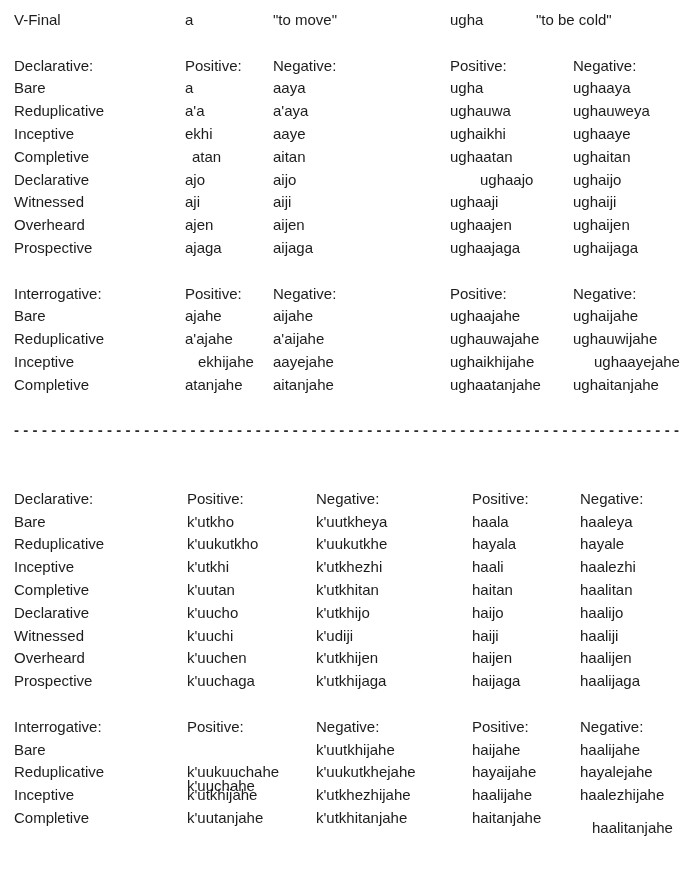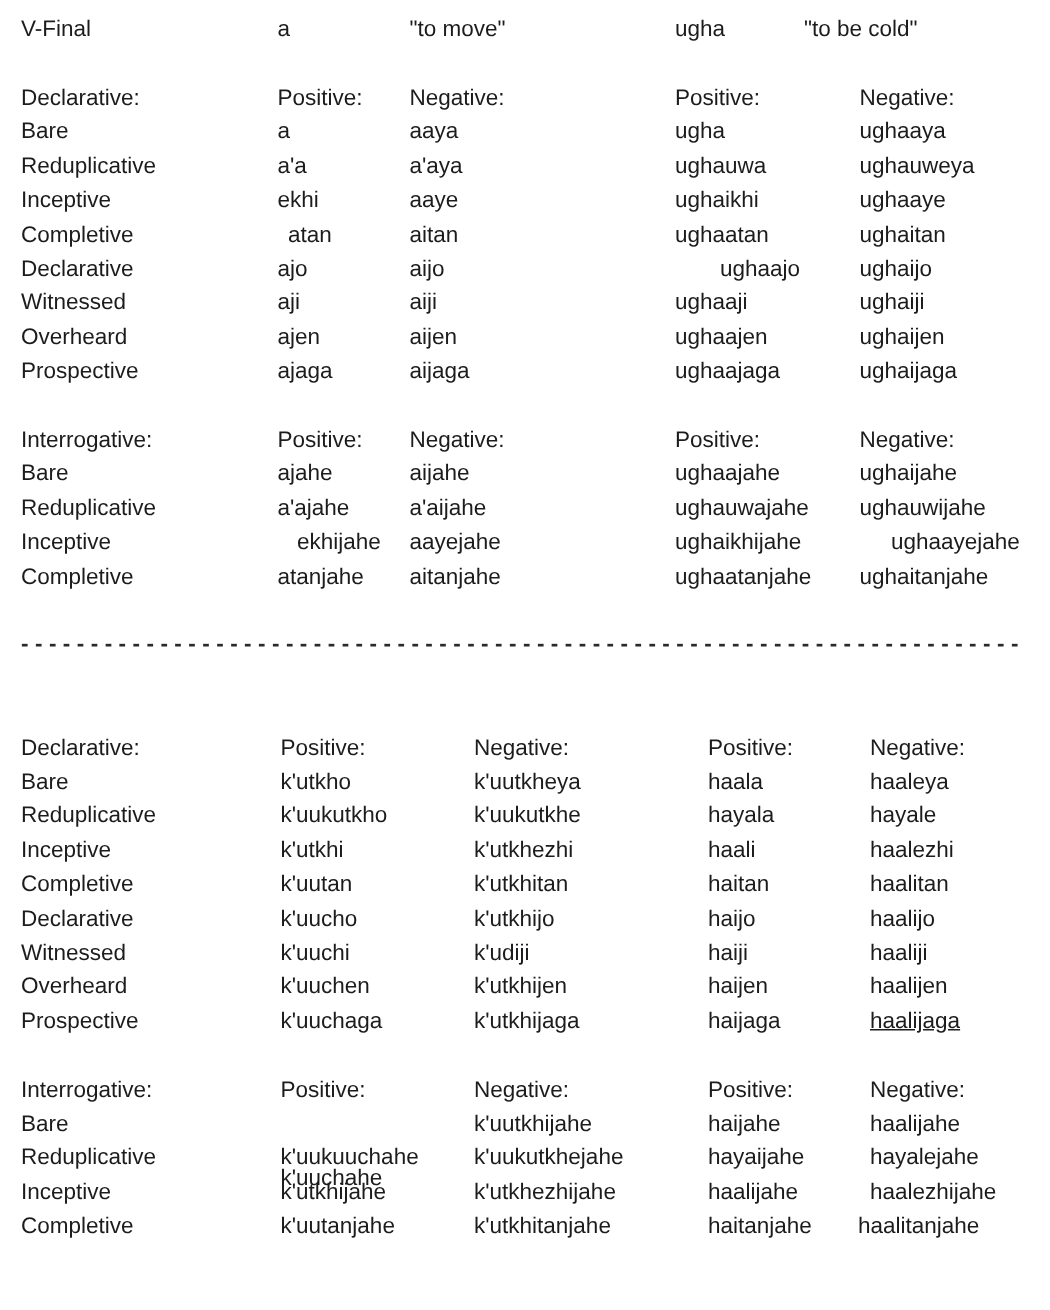--- a/index.html
+++ b/index.html
@@ -216,21 +216,21 @@
         <span class="col" style="left: 187px;">k'uuchen</span>
         <span class="col" style="left: 316px;">k'utkhijen</span>
         <span class="col" style="left: 472px;">haijen</span>
         <span class="col" style="left: 580px;">haalijen</span>
       </div>
       <div class="line">
         <span class="col" style="left: 14px;">Prospective</span>
         <span class="col" style="left: 187px;">k'uuchaga</span>
         <span class="col" style="left: 316px;">k'utkhijaga</span>
         <span class="col" style="left: 472px;">haijaga</span>
-        <span class="col" style="left: 580px; text-decoration: underline;">haalijaga</span>
+        <span class="col" style="left: 580px;">haalijaga</span>
       </div>
     </div>
   <div class="line blank"></div>
 
   <div class="line">
     <span class="col" style="left:14px">Interrogative:</span>
     <span class="col" style="left:187px">Positive:</span>
     <span class="col" style="left:316px">Negative:</span>
     <span class="col" style="left:472px">Positive:</span>
     <span class="col" style="left:580px">Negative:</span>
@@ -255,17 +255,17 @@
         <span class="col" style="left: 187px;">k'utkhijahe</span>
         <span class="col" style="left: 316px;">k'utkhezhijahe</span>
         <span class="col" style="left: 472px;">haalijahe</span>
         <span class="col" style="left: 580px;">haalezhijahe</span>
       </div>
       <div class="line">
         <span class="col" style="left: 14px;">Completive</span>
         <span class="col" style="left: 187px;">k'uutanjahe</span>
         <span class="col" style="left: 316px;">k'utkhitanjahe</span>
         <span class="col" style="left: 472px;">haitanjahe</span>
-        <span class="col" style="left: 572px;">haalitanjahe</span>
+        <span class="col" style="left: 592px; margin-top: 10px;">haalitanjahe</span>
       </div>
     </div>
 
 </div>
 
 </body></html>

